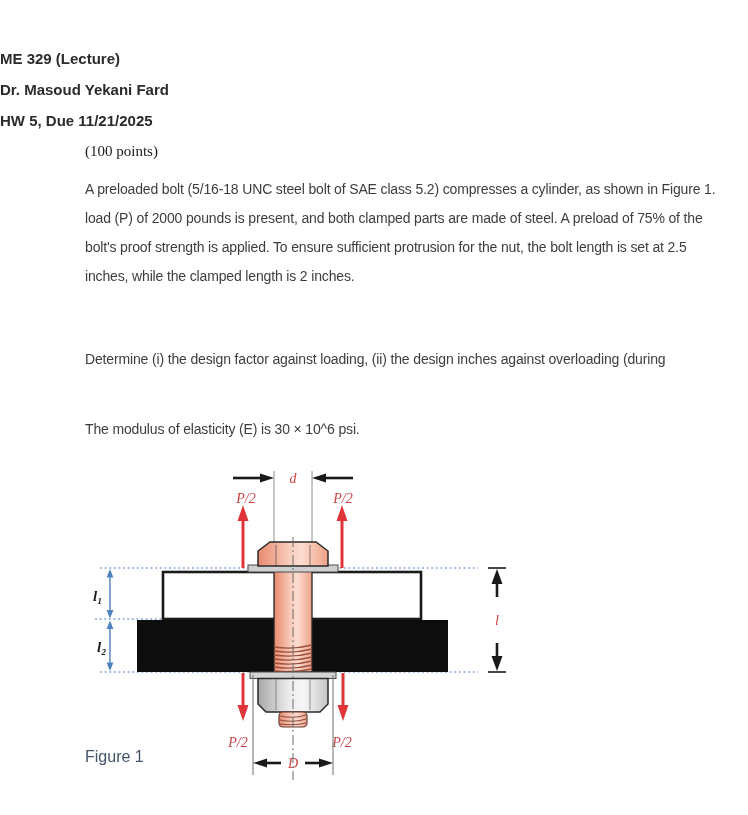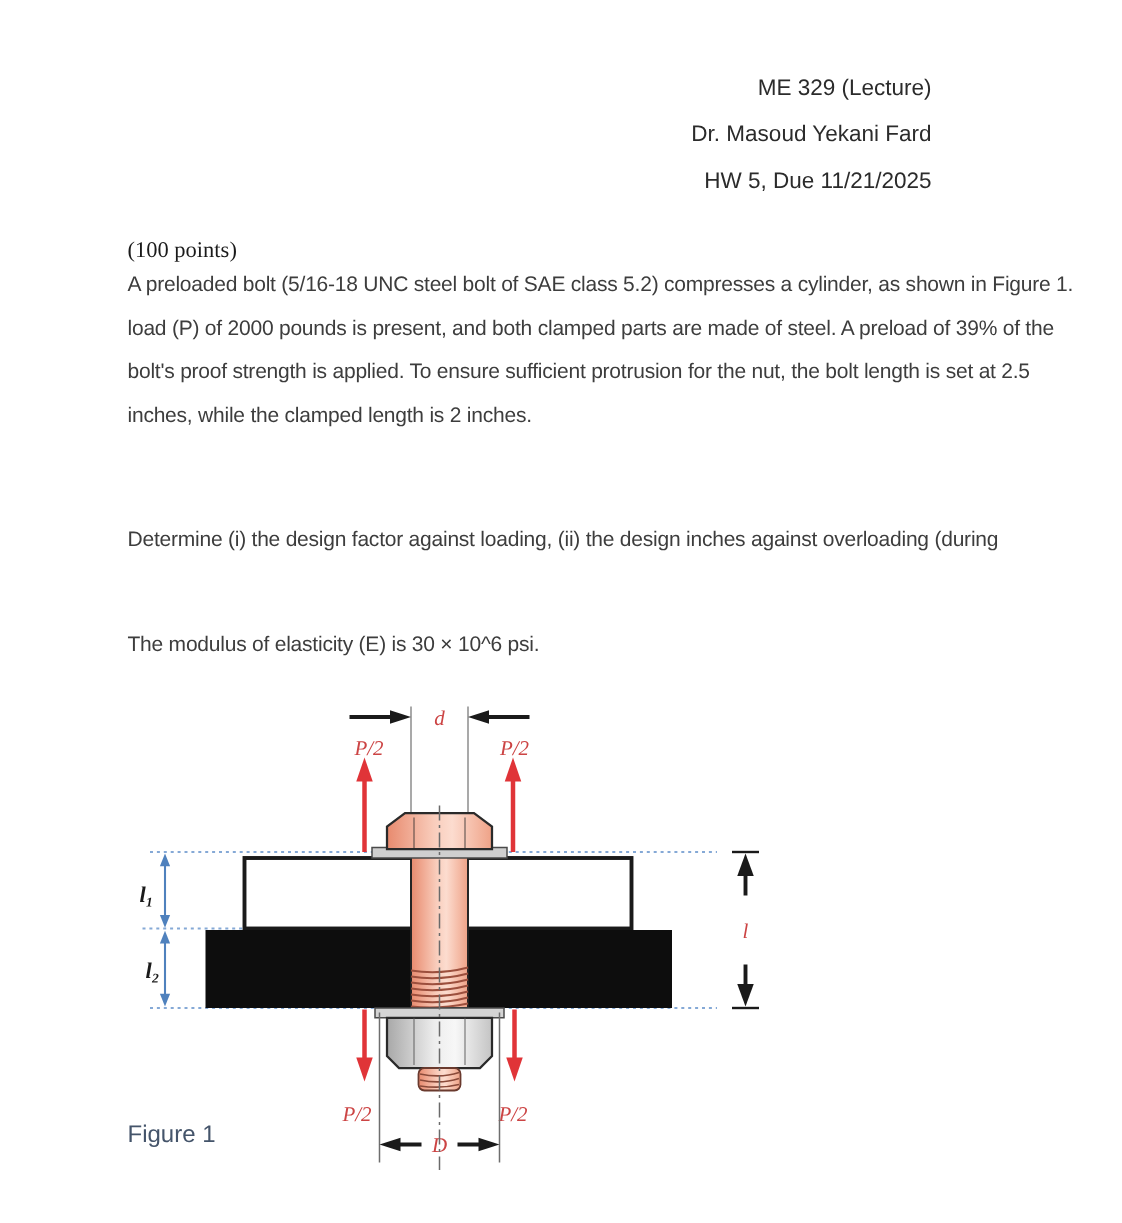--- a/index.html
+++ b/index.html
@@ -1,26 +1,26 @@
 <!DOCTYPE html>
 <html><head>
 <meta charset="utf-8">
 <style>
   html,body{margin:0;padding:0;}
   body{
     width:748px;height:815px;position:relative;background:#ffffff;
     font-family:"Liberation Sans",sans-serif;overflow:hidden;
   }
   .hdr{
-    position:absolute;left:0;width:621px;text-align:right;
-    font-weight:normal;font-size:15px;color:#2b2b2b;line-height:20px;
+    position:absolute;left:0;width:621px;text-align:left;
+    font-weight:bold;font-size:15px;color:#2b2b2b;line-height:20px;
   }
   .points{
     position:absolute;left:85px;top:143px;
-    font-family:"Liberation Serif",serif;font-size:15px;color:#1a1a1a;margin-top:16px;
+    font-family:"Liberation Serif",serif;font-size:15px;color:#1a1a1a;
   }
   .para{position:absolute;left:85px;width:592px;color:#3d3d3d;}
   .bl{
     font-size:14px;letter-spacing:-0.15px;line-height:29px;height:29px;
     white-space:nowrap;
   }
   .figwrap{position:absolute;left:80px;top:455px;width:440px;height:332px;}
   .caption{
     position:absolute;left:85px;top:748px;font-size:16px;color:#44546a;
   }
@@ -37,21 +37,21 @@
 <body>
 
 <div class="hdr" style="top:49px">ME 329 (Lecture)</div>
 <div class="hdr" style="top:80px">Dr. Masoud Yekani Fard</div>
 <div class="hdr" style="top:111px">HW 5, Due 11/21/2025</div>
 
 <div class="points">(100 points)</div>
 
 <div class="para" style="top:175px">
   <div class="bl">A preloaded bolt (5/16-18 UNC steel bolt of SAE class 5.2) compresses a cylinder, as shown in Figure 1.</div>
-  <div class="bl">load (P) of 2000 pounds is present, and both clamped parts are made of steel. A preload of 39% of the</div>
+  <div class="bl">load (P) of 2000 pounds is present, and both clamped parts are made of steel. A preload of 75% of the</div>
   <div class="bl">bolt's proof strength is applied. To ensure sufficient protrusion for the nut, the bolt length is set at 2.5</div>
   <div class="bl">inches, while the clamped length is 2 inches.</div>
 </div>
 
 <div class="para" style="top:345px">
   <div class="bl">Determine (i) the design factor against loading, (ii) the design inches against overloading (during</div>
 </div>
 
 <div class="para" style="top:415px">
   <div class="bl">The modulus of elasticity (E) is 30 × 10^6 psi.</div>

